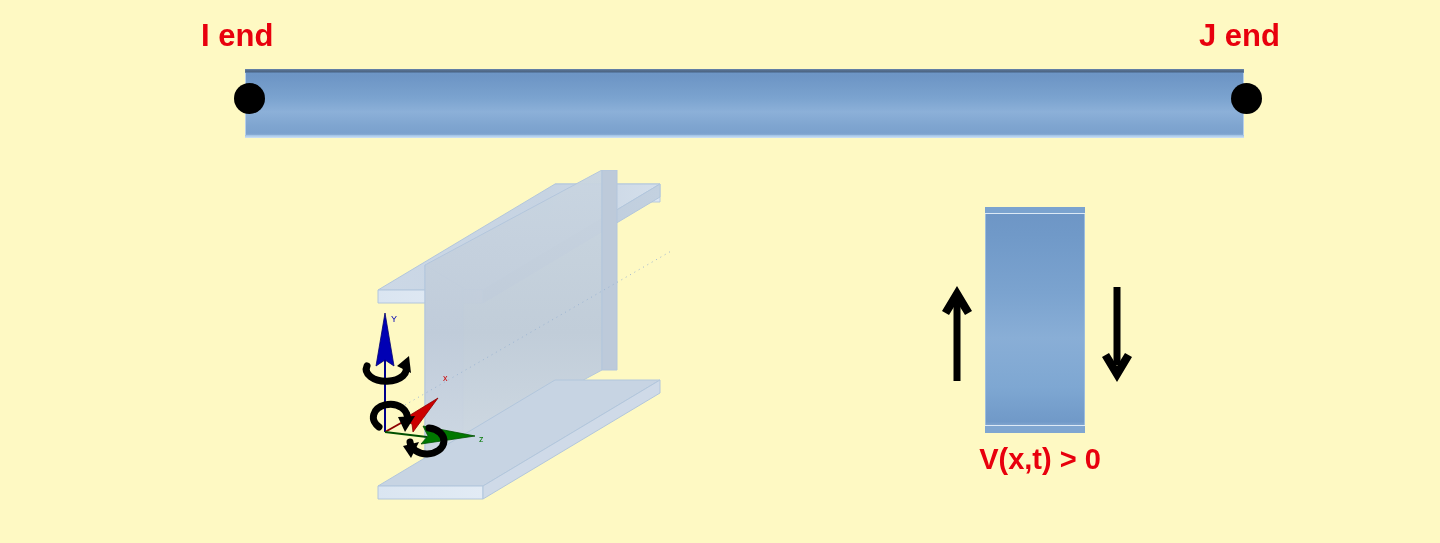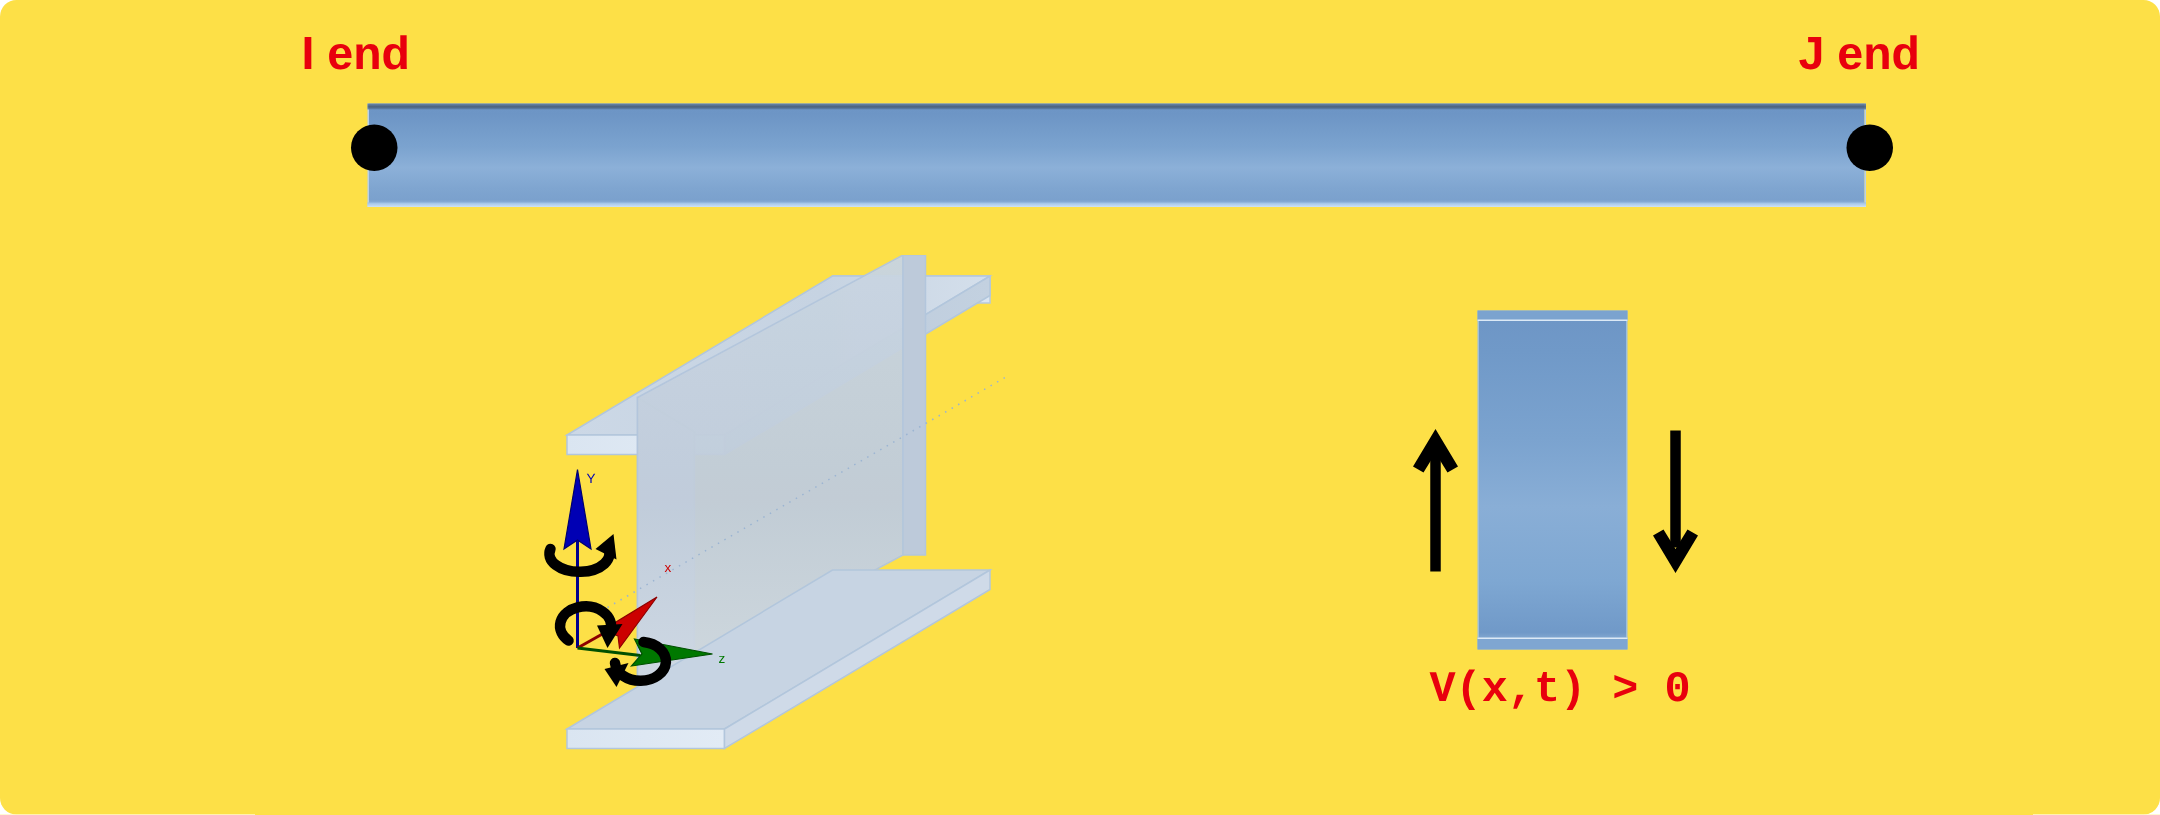--- a/index.html
+++ b/index.html
@@ -8,23 +8,22 @@
     padding: 0;
     background: #ffffff;
   }
   body {
     font-family: "Liberation Sans", sans-serif;
   }
   #stage {
     position: relative;
     width: 1440px;
     height: 543px;
-    background: #fde047;
+    background: #fef9c3;
     overflow: hidden;
-    border-radius: 11px;
   }
 
   
   .end-label {
     position: absolute;
     font-family: "Liberation Sans", sans-serif;
     font-weight: bold;
     font-size: 31px;
     color: #e8000d;
     white-space: nowrap;
@@ -152,21 +151,21 @@
     position: absolute;
   }
   #shear-arrow-up { left: 16px; top: 90px; }
   #shear-arrow-down { left: 176px; top: 90px; }
   #shear-label {
     position: absolute;
     left: 0;
     top: 250px;
     width: 230px;
     text-align: center;
-    font-family: Liberation Mono, monospace;
+    font-family: Liberation Sans, sans-serif;
     font-weight: bold;
     font-size: 29px;
     color: #e8000d;
     white-space: nowrap;
     line-height: 1;
   }
 </style>
 </head>
 <body>
 

